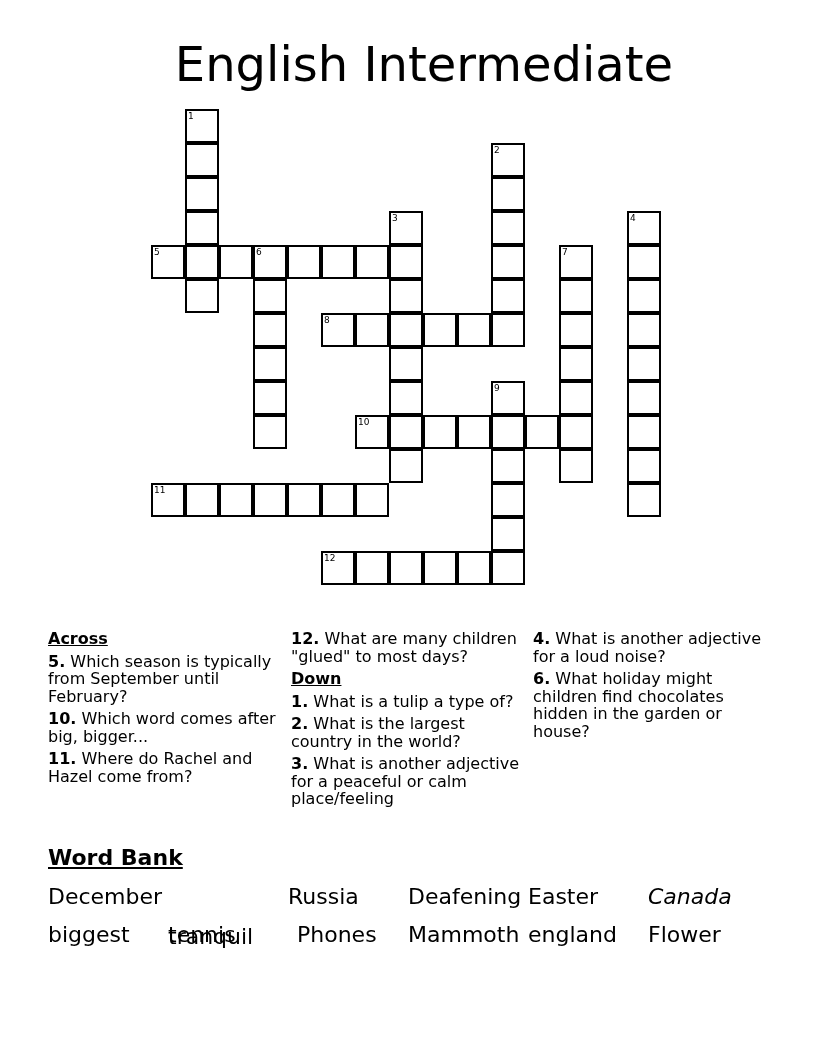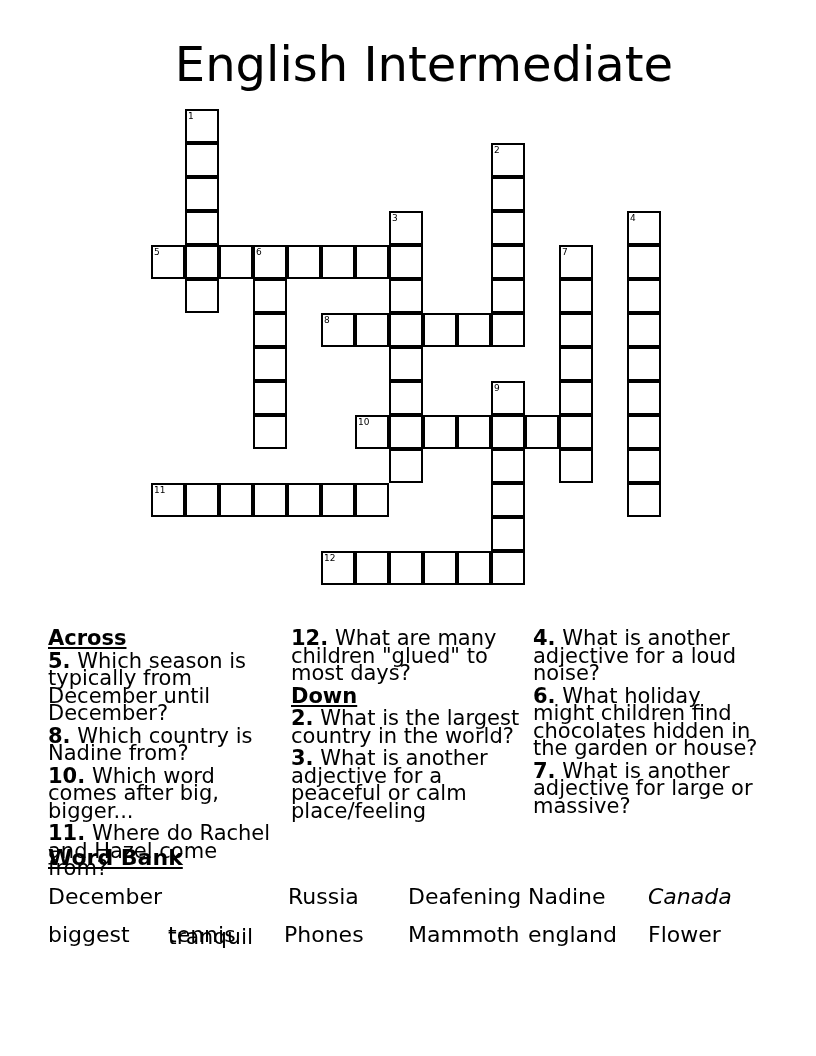--- a/index.html
+++ b/index.html
@@ -1,21 +1,21 @@
 <!DOCTYPE html>
 <html><head>
 <meta charset="utf-8">
 <style>
   html,body{margin:0;padding:0;background:#fff;}
   body{width:816px;height:1056px;position:relative;overflow:hidden;font-family:"DejaVu Sans",sans-serif;color:#000;}
   .title{position:absolute;left:16px;width:816px;top:34px;text-align:center;font-size:48px;line-height:60px;}
   #grid{position:absolute;left:0;top:0;width:816px;height:600px;}
   .cell{position:absolute;width:34px;height:34px;box-sizing:border-box;border:2px solid #000;background:#fff;margin-left:-1px;margin-top:-1px;}
   .cell .num{position:absolute;left:1px;top:0px;font-size:9px;line-height:10px;}
-  .clues{position:absolute;top:630px;font-size:21px;line-height:17.5px;}
+  .clues{position:absolute;top:630px;font-size:16px;line-height:17.5px;}
   .clues .hd{font-weight:bold;text-decoration:underline;margin-bottom:5px;}
   .clue{margin-bottom:5px;}
   .clue b{font-weight:bold;}
   .wb-title{position:absolute;left:48px;top:845px;font-size:22px;font-weight:bold;text-decoration:underline;}
   .wb{position:absolute;font-size:22px;line-height:26px;}
 </style>
 </head>
 <body>
 
 <div class="title">English Intermediate</div>
@@ -115,44 +115,43 @@
       <span class="num">12</span>
     </div>
     <div class="cell" style="left: 356px; top: 552px;"></div>
     <div class="cell" style="left: 390px; top: 552px;"></div>
     <div class="cell" style="left: 424px; top: 552px;"></div>
     <div class="cell" style="left: 458px; top: 552px;"></div>
   </div>
 
 <div class="clues" style="left:48px;width:235px;">
   <div class="hd">Across</div>
-  <div class="clue"><b>5.</b> <span>Which season is typically from December until December?</span></div>
-  <div class="clue"><b>8.</b> <span>Which country is Nadine from?</span></div>
+  <div class="clue"><b>5.</b> <span>Which season is typically from September until February?</span></div>
   <div class="clue"><b>10.</b> <span>Which word comes after big, bigger...</span></div>
   <div class="clue"><b>11.</b> <span>Where do Rachel and Hazel come from?</span></div>
 </div>
 
 <div class="clues" style="left:291px;width:235px;">
   <div class="clue"><b>12.</b> <span>What are many children "glued" to most days?</span></div>
   <div class="hd">Down</div>
+  <div class="clue"><b>1.</b> <span>What is a tulip a type of?</span></div>
   <div class="clue"><b>2.</b> <span>What is the largest country in the world?</span></div>
   <div class="clue"><b>3.</b> <span>What is another adjective for a peaceful or calm place/feeling</span></div>
 </div>
 
 <div class="clues" style="left:533px;width:235px;">
   <div class="clue"><b>4.</b> <span>What is another adjective for a loud noise?</span></div>
   <div class="clue"><b>6.</b> <span>What holiday might children find chocolates hidden in the garden or house?</span></div>
-  <div class="clue"><b>7.</b> <span>What is another adjective for large or massive?</span></div>
 </div>
 
 <div class="wb-title">Word Bank</div>
 <div class="wb" style="left:48px;top:884px;">December</div>
 <div class="wb" style="left:168px;top:924px;">tranquil</div>
 <div class="wb" style="left:288px;top:884px;">Russia</div>
 <div class="wb" style="left:408px;top:884px;">Deafening</div>
-<div class="wb" style="left:528px;top:884px;">Nadine</div>
+<div class="wb" style="left:528px;top:884px;">Easter</div>
 <div class="wb" style="left:648px;top:884px;font-style:italic;">Canada</div>
 <div class="wb" style="left:48px;top:922px;">biggest</div>
 <div class="wb" style="left:168px;top:922px;">tennis</div>
-<div class="wb" style="left:284px;top:922px;">Phones</div>
+<div class="wb" style="left:297px;top:922px;">Phones</div>
 <div class="wb" style="left:408px;top:922px;">Mammoth</div>
 <div class="wb" style="left:528px;top:922px;">england</div>
 <div class="wb" style="left:648px;top:922px;">Flower</div>
 
 </body></html>

